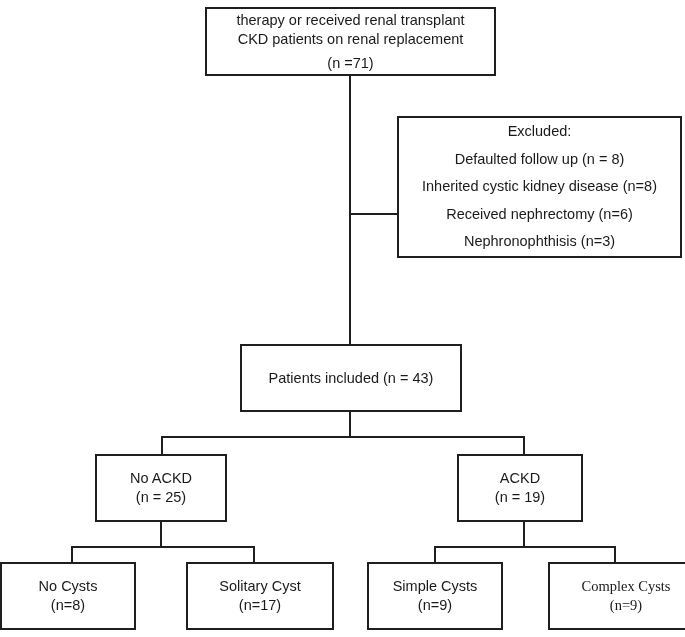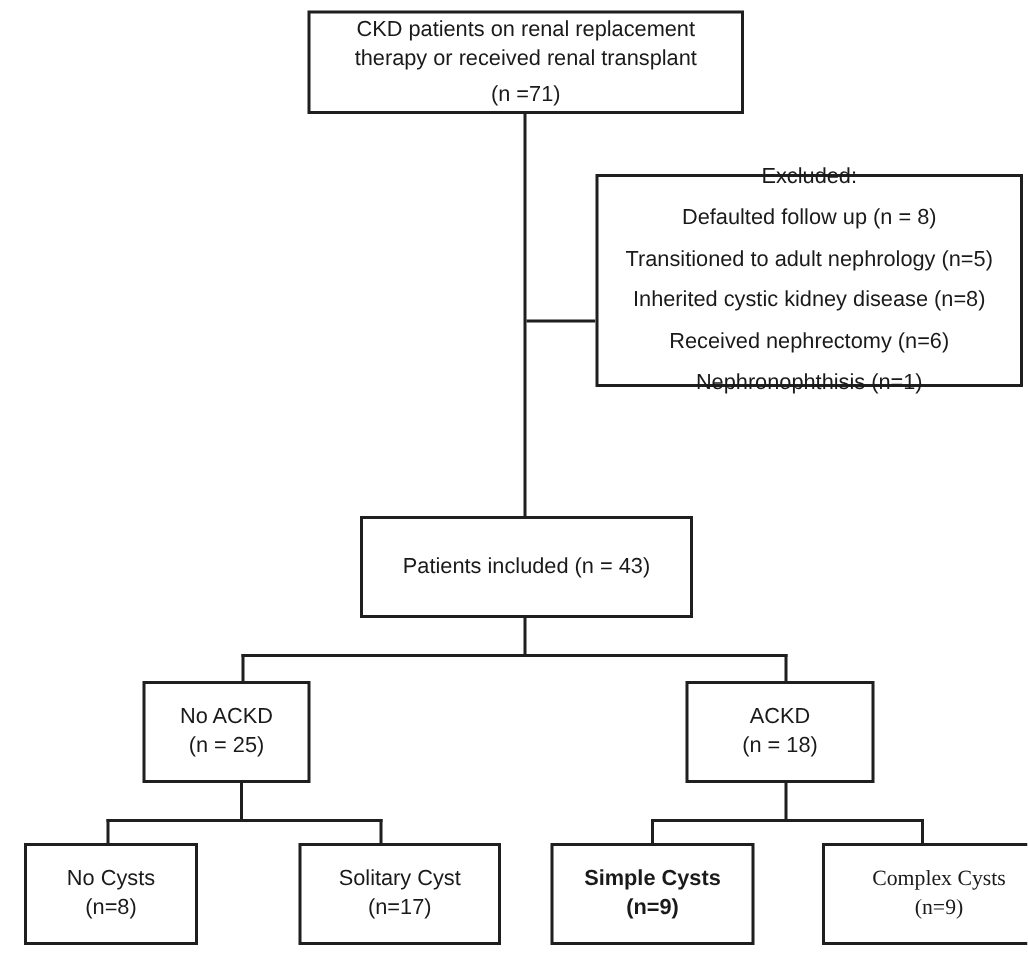--- a/index.html
+++ b/index.html
@@ -28,25 +28,25 @@
   .node .count { }
   .node.tight .count { margin-top: 5px; }
   .connector {
     position: absolute;
     background: #1f1f1f;
   }
   
   #node-source        { left: 205px; top: 7px;   width: 291px; height: 69px; }
   #node-excluded      { left: 397px; top: 116px; width: 285px; height: 142px; line-height: 27.5px; }
   #node-included      { left: 240px; top: 344px; width: 222px; height: 68px; }
-  #node-no-ackd       { left: 95px;  top: 454px; width: 112px; height: 68px; }
+  #node-no-ackd       { left: 95px;  top: 454px; width: 132px; height: 68px; }
   #node-ackd          { left: 457px; top: 454px; width: 126px; height: 68px; justify-content: center; }
-  #node-no-cysts      { left: 16px;   top: 562px; width: 116px; height: 68px; }
-  #node-solitary-cyst { left: 199px; top: 562px; width: 135px; height: 68px; }
-  #node-simple-cysts  { left: 367px; top: 562px; width: 136px; height: 68px; font-weight: bold; }
+  #node-no-cysts      { left: 0;   top: 562px; width: 136px; height: 68px; }
+  #node-solitary-cyst { left: 186px; top: 562px; width: 148px; height: 68px; }
+  #node-simple-cysts  { left: 367px; top: 562px; width: 136px; height: 68px; }
   #node-complex-cysts { left: 548px; top: 562px; width: 156px; height: 68px; font-family: Liberation Serif, serif; }
   
   #line-source-down      { left: 349px; top: 76px;  width: 2px;   height: 268px; }
   #line-excluded-branch  { left: 351px; top: 213px; width: 46px;  height: 2px; }
   #line-included-down    { left: 349px; top: 412px; width: 2px;   height: 26px; }
   #line-split-1          { left: 161px; top: 436px; width: 364px; height: 2px; }
   #line-split-1-left     { left: 161px; top: 436px; width: 2px;   height: 18px; }
   #line-split-1-right    { left: 523px; top: 436px; width: 2px;   height: 18px; }
   #line-no-ackd-down     { left: 160px; top: 522px; width: 2px;   height: 26px; }
   #line-split-2          { left: 71px;  top: 546px; width: 184px; height: 2px; }
@@ -71,46 +71,45 @@
   <div class="connector" id="line-no-ackd-down"></div>
   <div class="connector" id="line-split-2"></div>
   <div class="connector" id="line-split-2-left"></div>
   <div class="connector" id="line-split-2-right"></div>
   <div class="connector" id="line-ackd-down"></div>
   <div class="connector" id="line-split-3"></div>
   <div class="connector" id="line-split-3-left"></div>
   <div class="connector" id="line-split-3-right"></div>
 
   <div class="node tight" id="node-source">
+    <div>therapy or received renal transplant</div>
     <div>CKD patients on renal replacement</div>
-    <div>therapy or received renal transplant</div>
     <div class="count">(n =71)</div>
   </div>
 
   <div class="node" id="node-excluded">
     <div>Excluded:</div>
     <div>Defaulted follow up (n = 8)</div>
-    <div>Transitioned to adult nephrology (n=5)</div>
     <div>Inherited cystic kidney disease (n=8)</div>
     <div>Received nephrectomy (n=6)</div>
-    <div>Nephronophthisis (n=1)</div>
+    <div>Nephronophthisis (n=3)</div>
   </div>
 
   <div class="node" id="node-included">
     <div>Patients included (n = 43)</div>
   </div>
 
   <div class="node" id="node-no-ackd">
     <div>No ACKD</div>
     <div class="count">(n = 25)</div>
   </div>
 
   <div class="node" id="node-ackd">
     <div>ACKD</div>
-    <div class="count">(n = 18)</div>
+    <div class="count">(n = 19)</div>
   </div>
 
   <div class="node" id="node-no-cysts">
     <div>No Cysts</div>
     <div class="count">(n=8)</div>
   </div>
 
   <div class="node" id="node-solitary-cyst">
     <div>Solitary Cyst</div>
     <div class="count">(n=17)</div>

